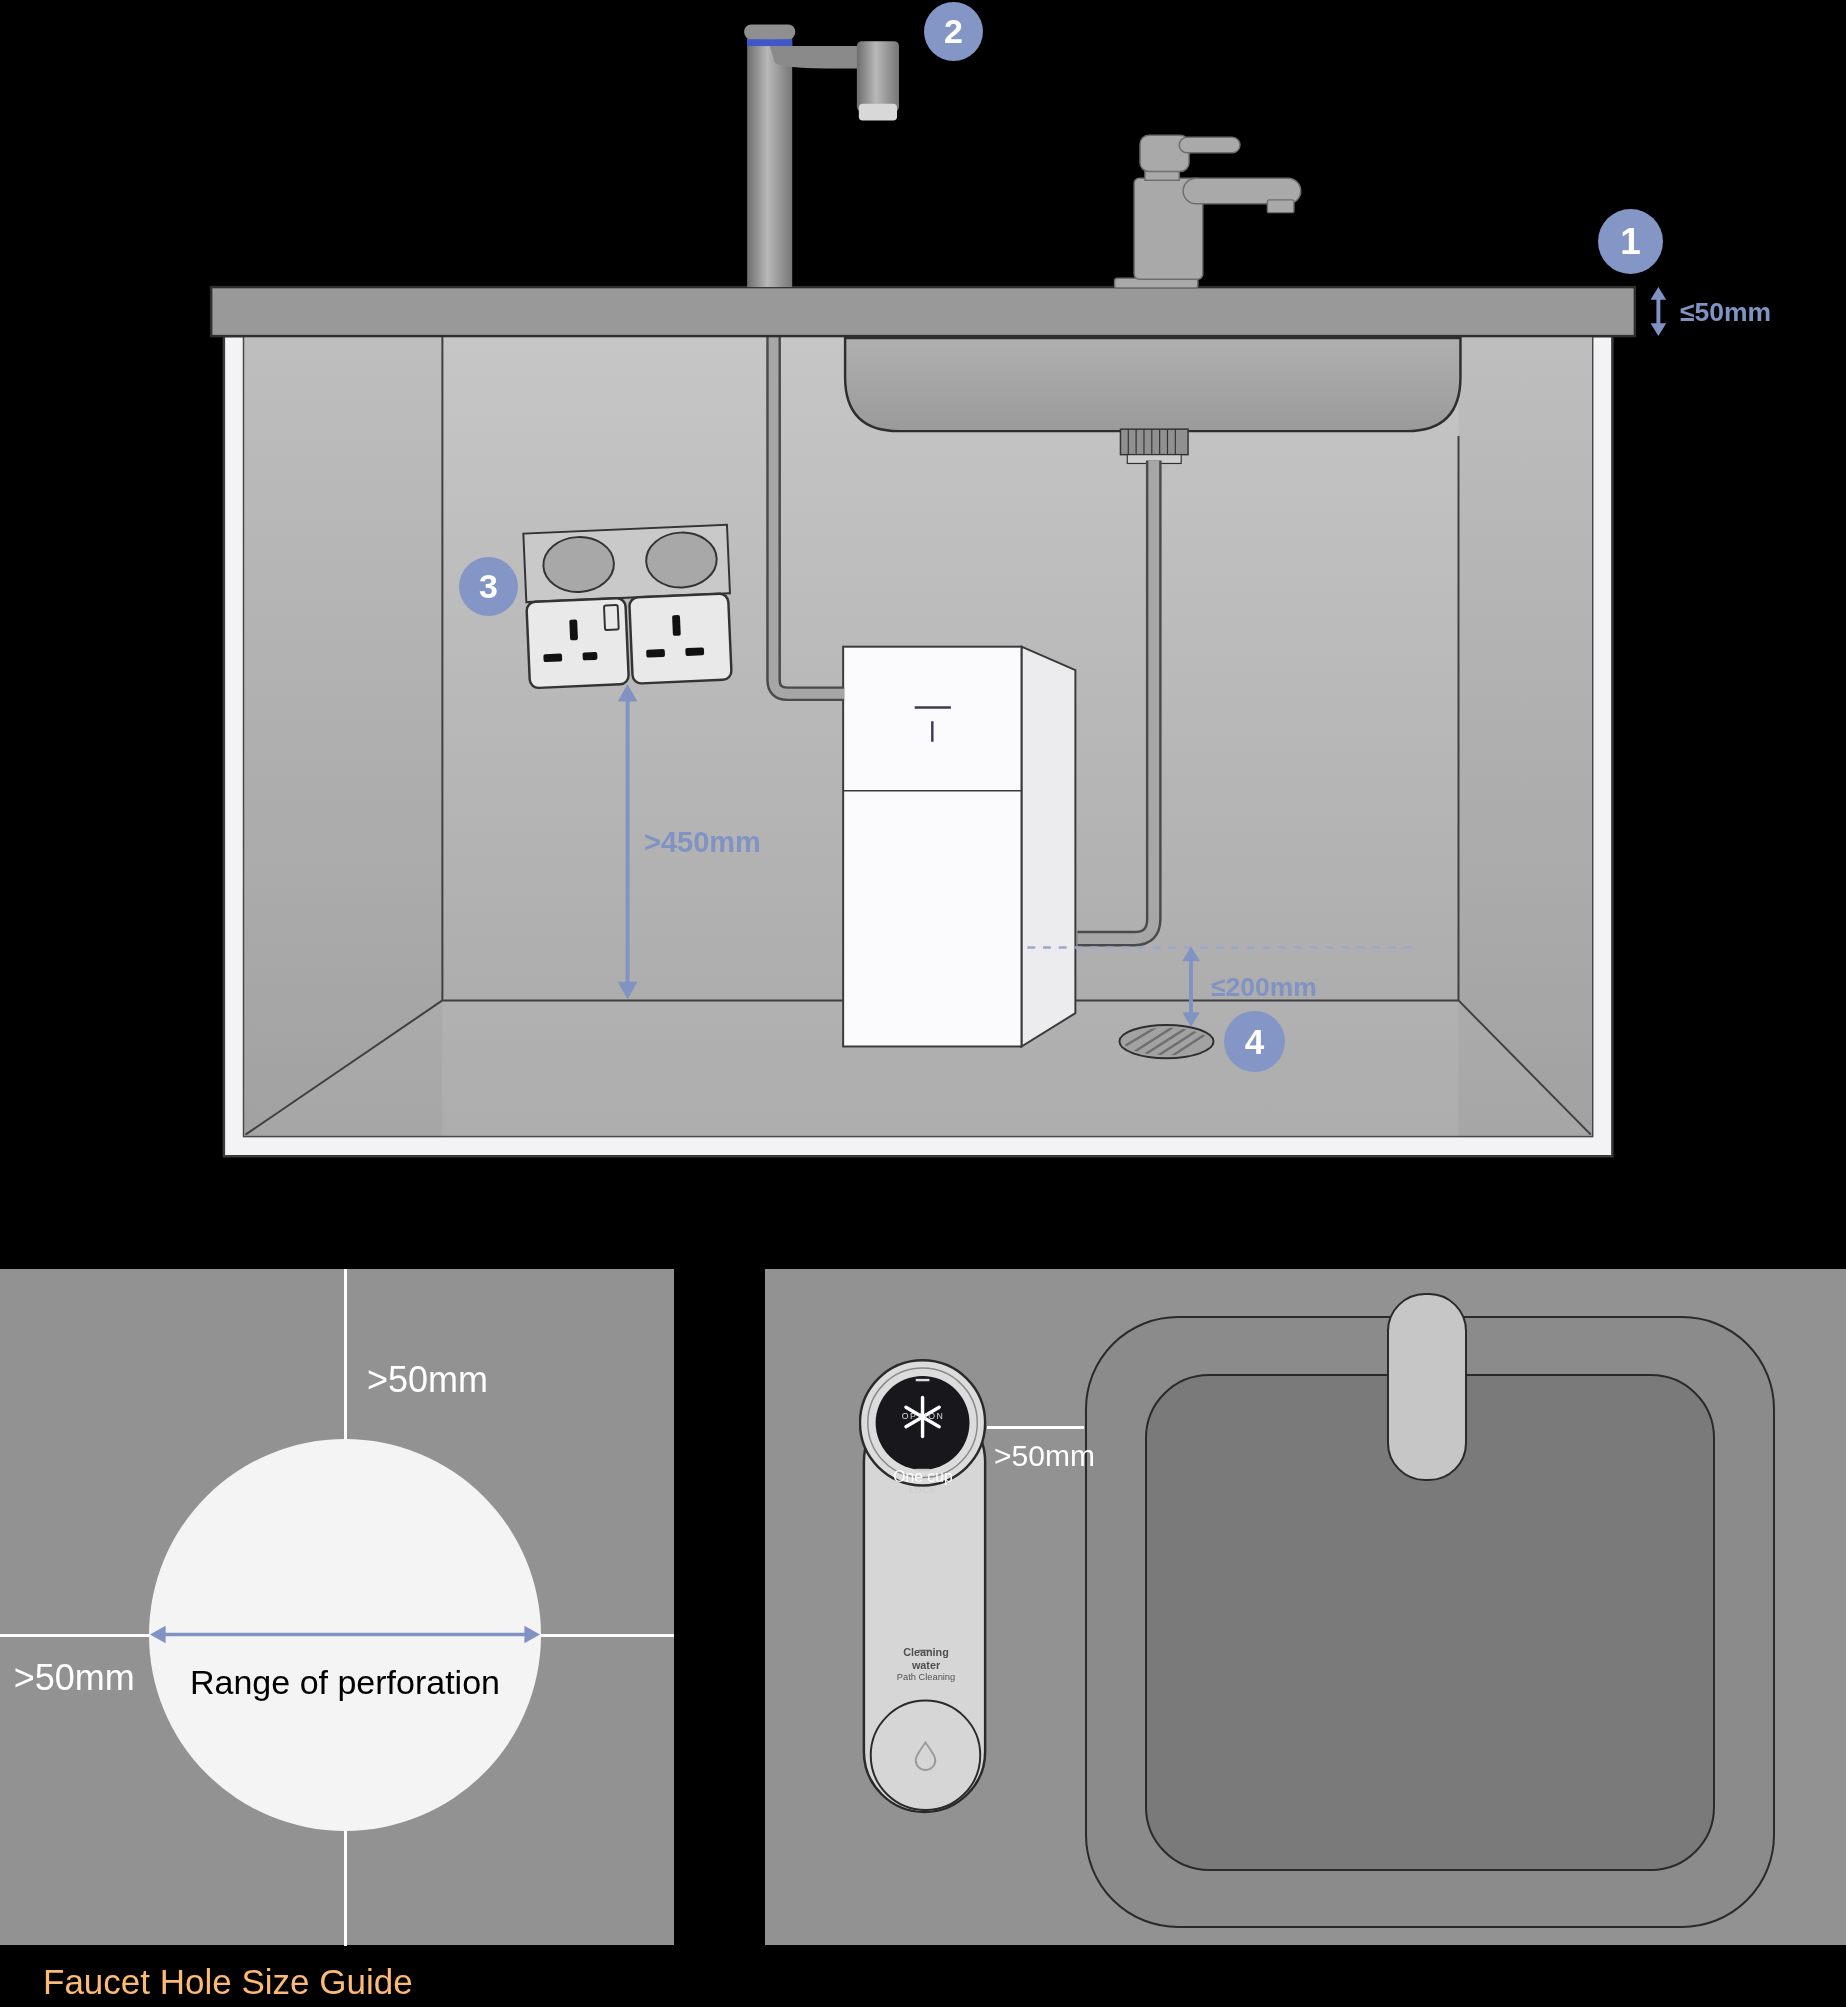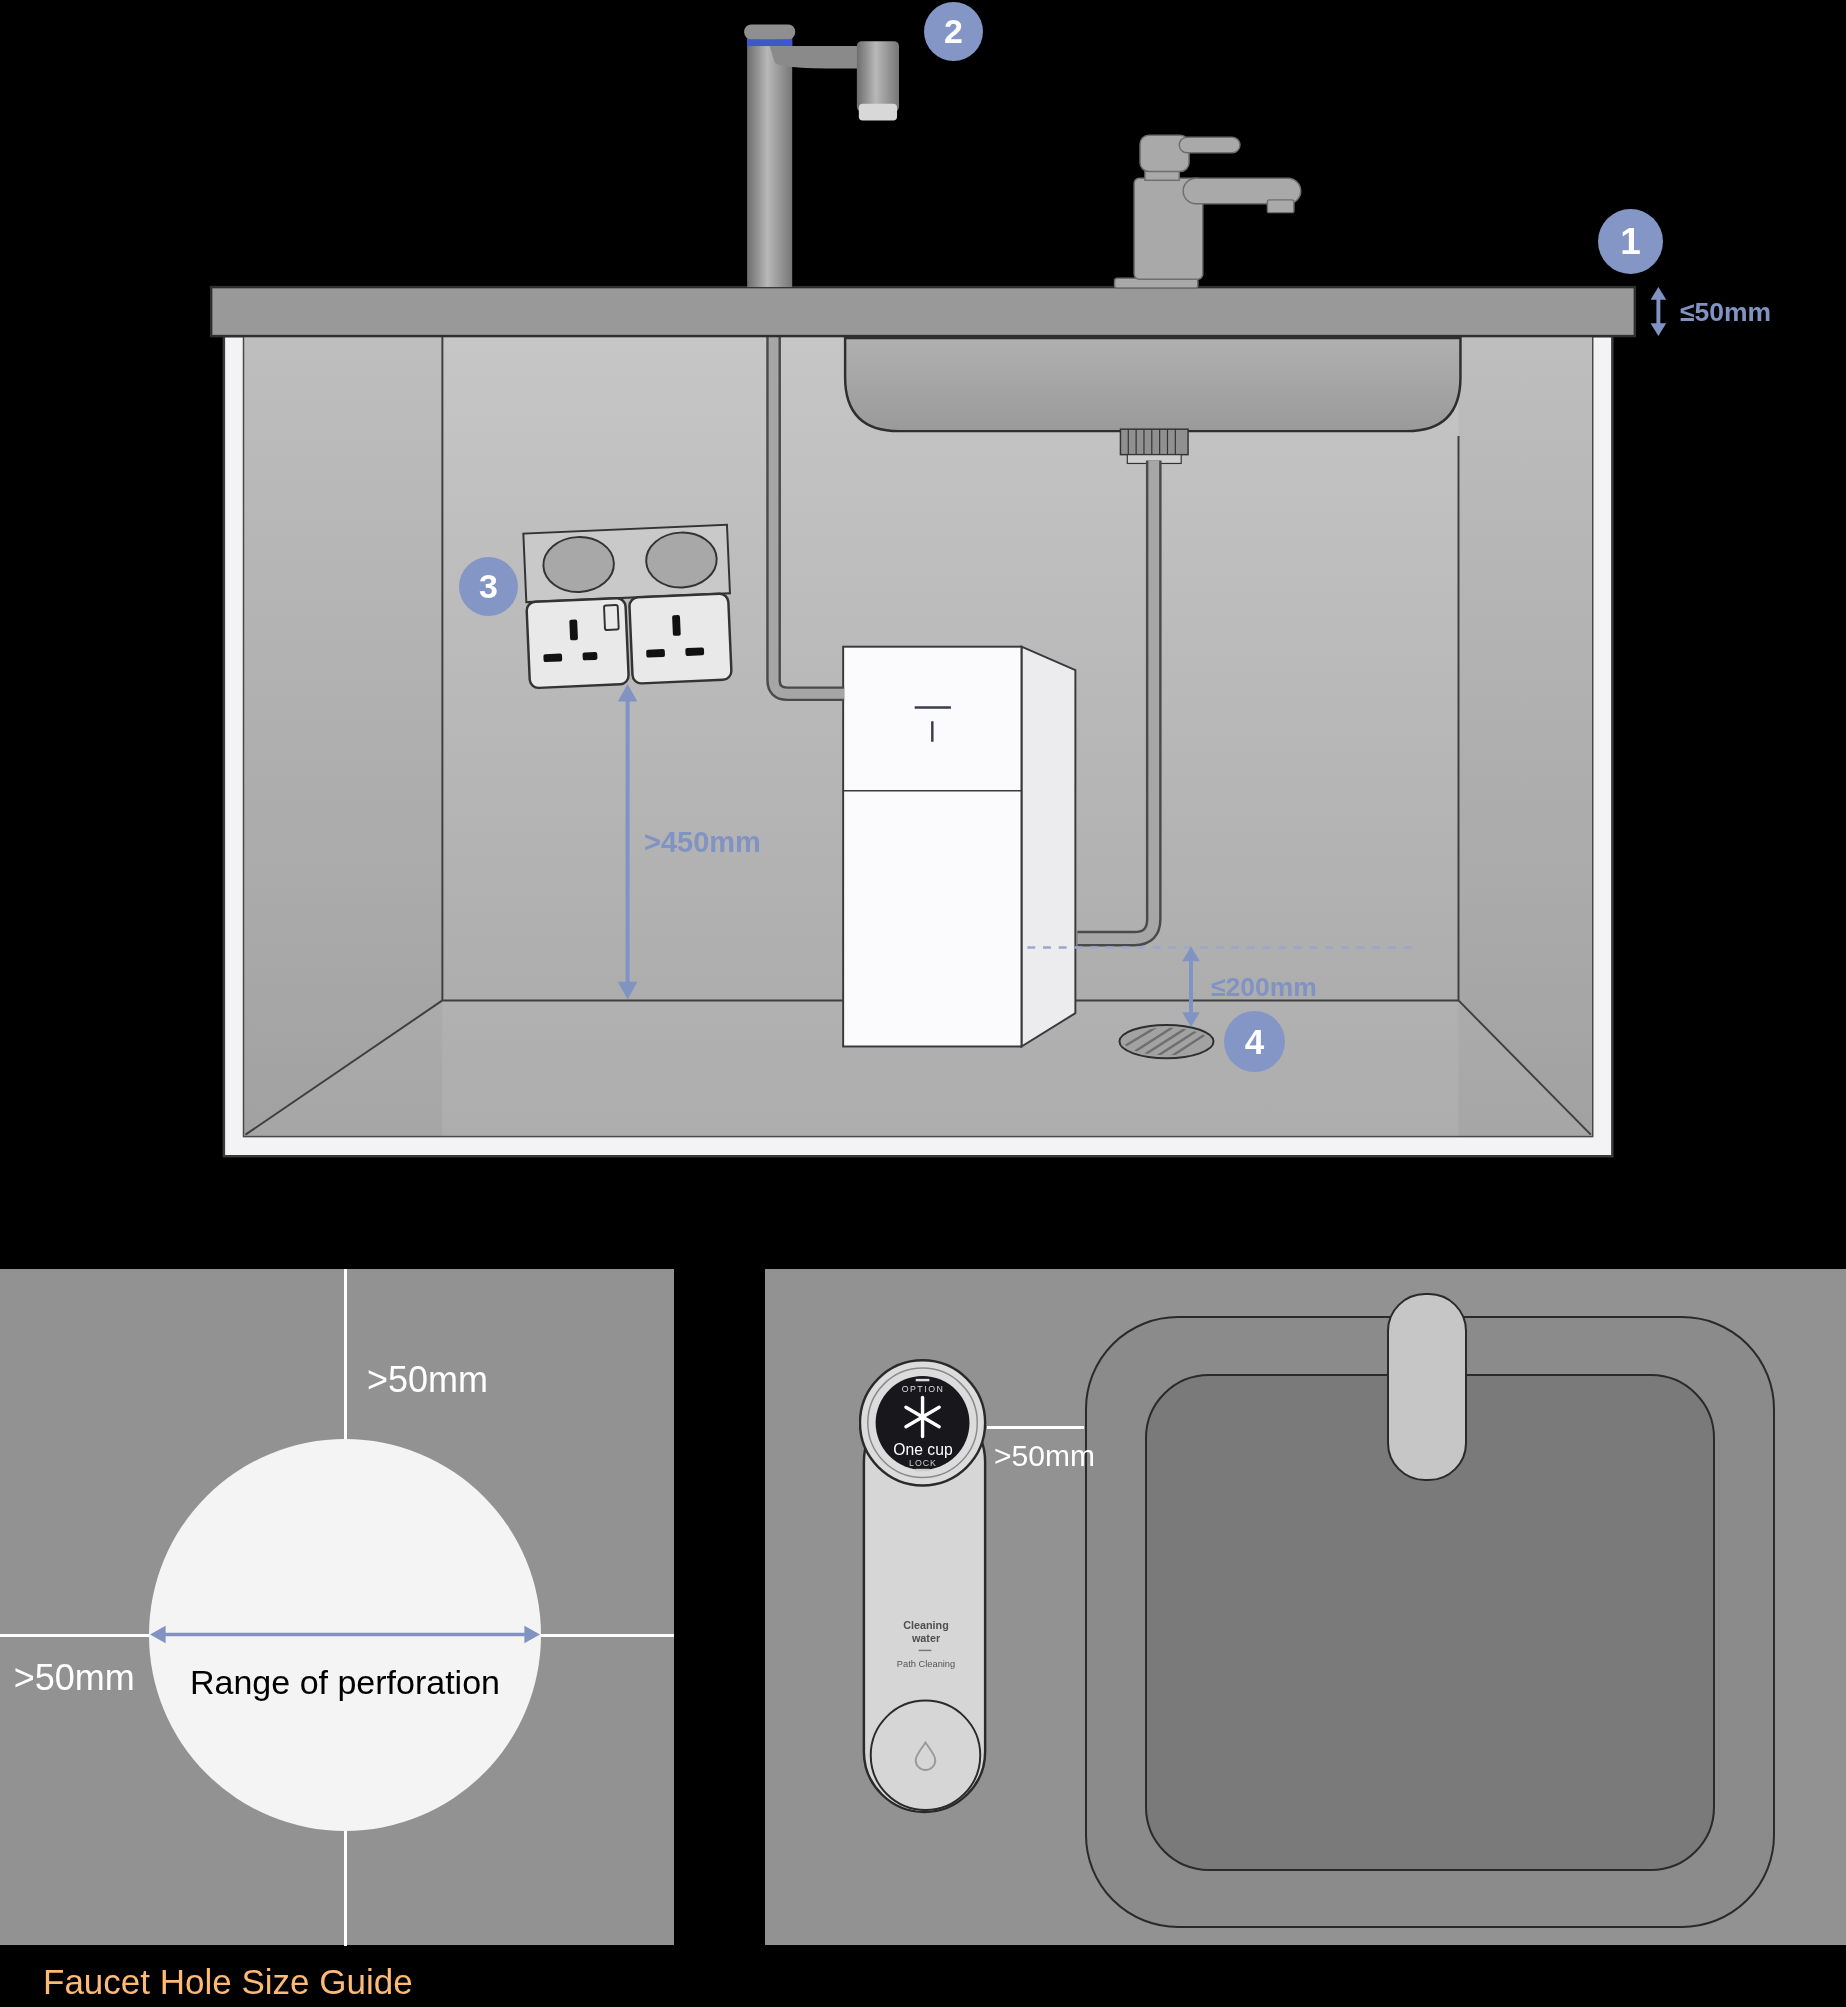--- a/index.html
+++ b/index.html
@@ -8,21 +8,21 @@
   .abs{position:absolute;}
   .badge{position:absolute;border-radius:50%;background:#8496c5;color:#fff;
          display:flex;align-items:center;justify-content:center;
          font-weight:700;font-family:"Liberation Sans",sans-serif;}
   .dim-lbl{position:absolute;color:#8093c3;font-weight:700;white-space:nowrap;}
   .white-lbl{position:absolute;color:#fff;white-space:nowrap;}
   .wline{position:absolute;background:#fff;}
   .panel{position:absolute;top:1269px;height:676px;background:#929292;}
   .caption{position:absolute;top:1962px;color:#fdba74;font-size:35px;
            text-align:left;white-space:nowrap;}
-  .ctr{transform:translateX(-50%);text-align:center;}
+  .ctr{transform:translateX(-50%);text-align:center;margin-top:27px;}
 </style>
 </head>
 <body>
 
 <div class="stage">
 
   <svg class="abs" style="left:0;top:0" width="1847" height="1264" viewBox="0 0 1884 1290">
     <defs>
       <linearGradient id="intGrad" x1="0" y1="0" x2="0" y2="1">
         <stop offset="0" stop-color="#c6c6c6"></stop>
@@ -203,18 +203,18 @@
     </svg>
     <div class="abs ctr" style="left:158px;top:115px;color:#ddd;font-size:8.8px;letter-spacing:1.5px">
       <span>OPTION</span></div>
     <div class="abs ctr" style="left:158px;top:172px;color:#fff;font-size:15.7px">
       <span>One cup</span></div>
     <div class="abs ctr" style="left:158px;top:189px;color:#ccc;font-size:8.8px;letter-spacing:1px">
       <span>LOCK</span></div>
     <div class="abs ctr" style="left:161px;top:350px;color:#4f4f4f;font-size:10.8px;line-height:12.7px;font-weight:700">
       <span>Cleaning</span><br>
       <span>water</span></div>
-    <div class="abs ctr" style="left:161px;top:390px;color:#555;font-size:9.3px">
+    <div class="abs ctr" style="left:161px;top:376px;color:#555;font-size:9.3px">
       <span>Path Cleaning</span></div>
   </div>
 
 </div>
 
 
 </body></html>

